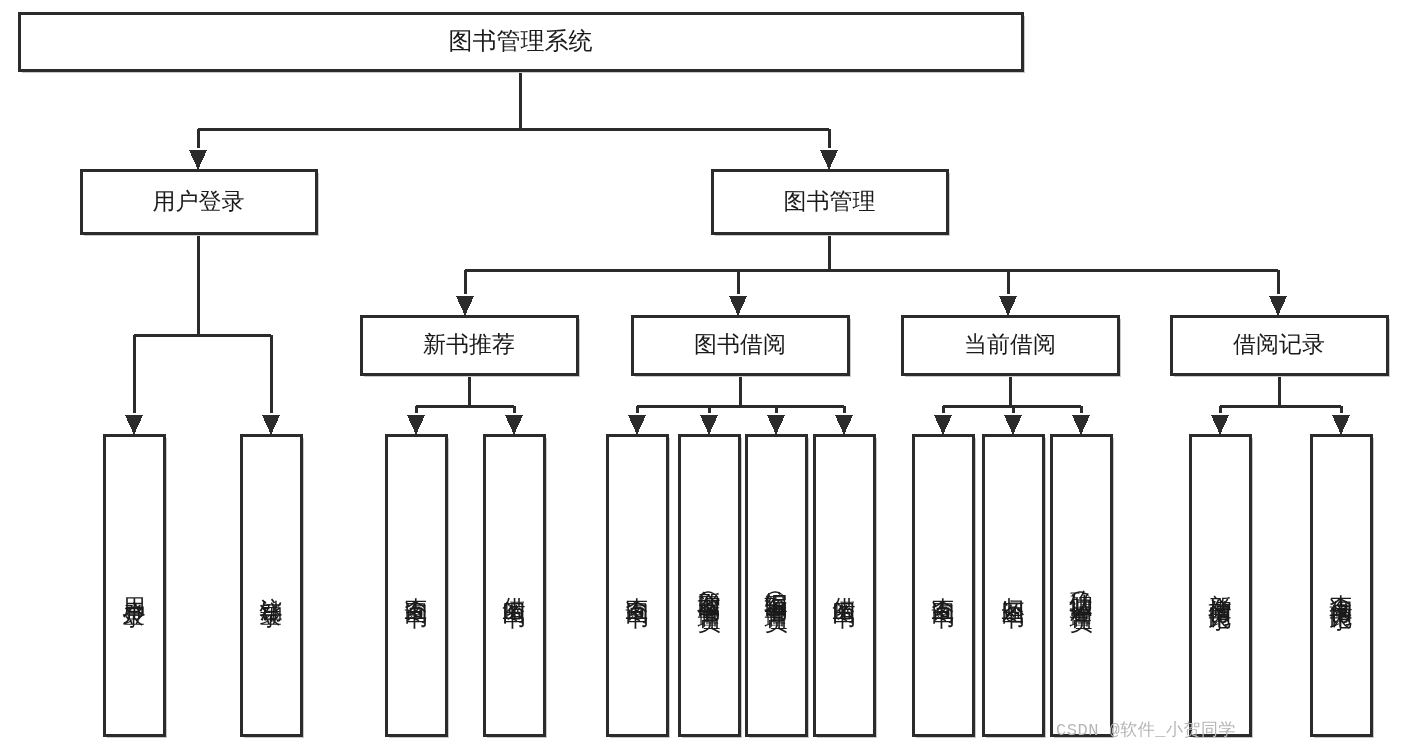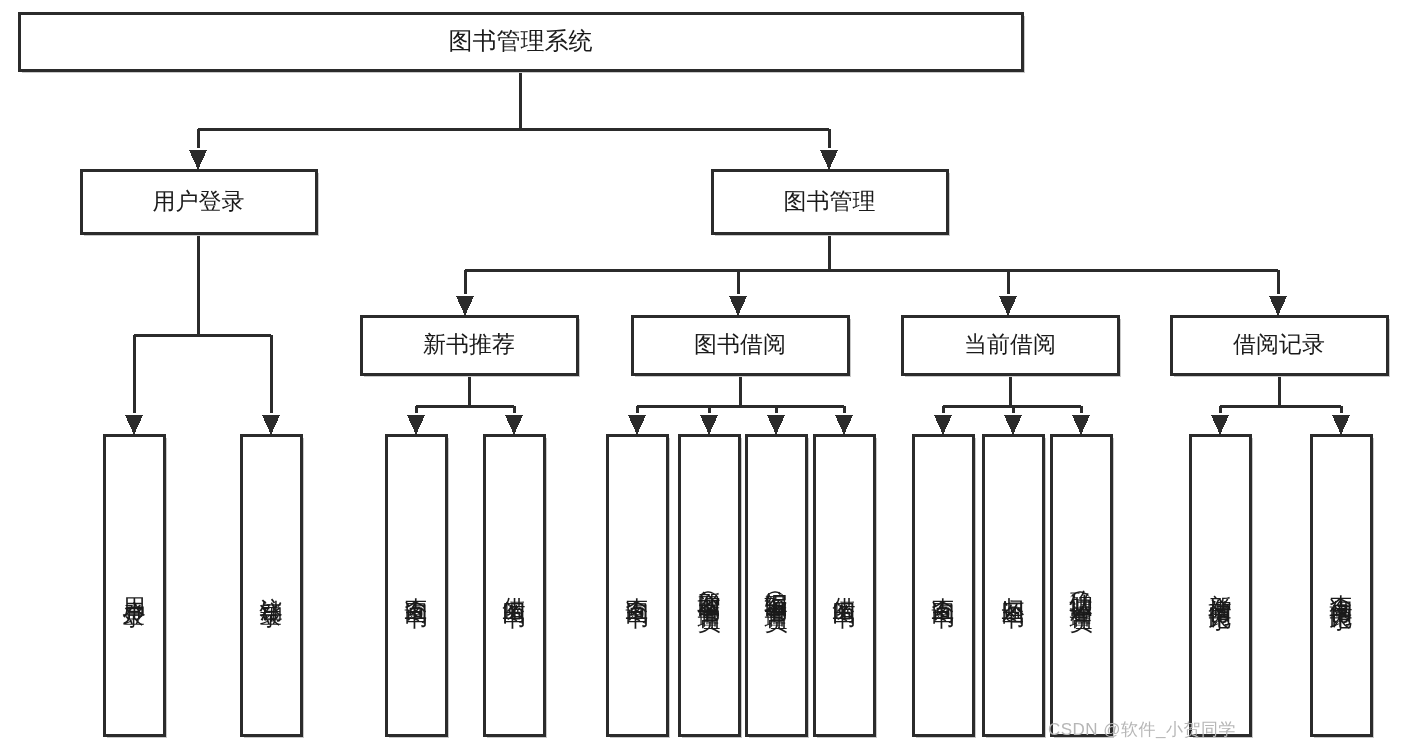--- a/index.html
+++ b/index.html
@@ -76,21 +76,21 @@
     font-size: 23px;
     line-height: 1.08;
     letter-spacing: 3px;
     color: #1a1a1a;
     white-space: nowrap;
   }
   #watermark {
     position: absolute;
     right: 8px;
     bottom: 6px;
-    font-family: Liberation Sans, sans-serif;
+    font-family: Liberation Mono, monospace;
     font-size: 17px;
     color: #b6b6b6;
     letter-spacing: 0.5px;
     user-select: none;
   }
 </style>
 </head>
 <body>
 
 <div id="diagram-root">

